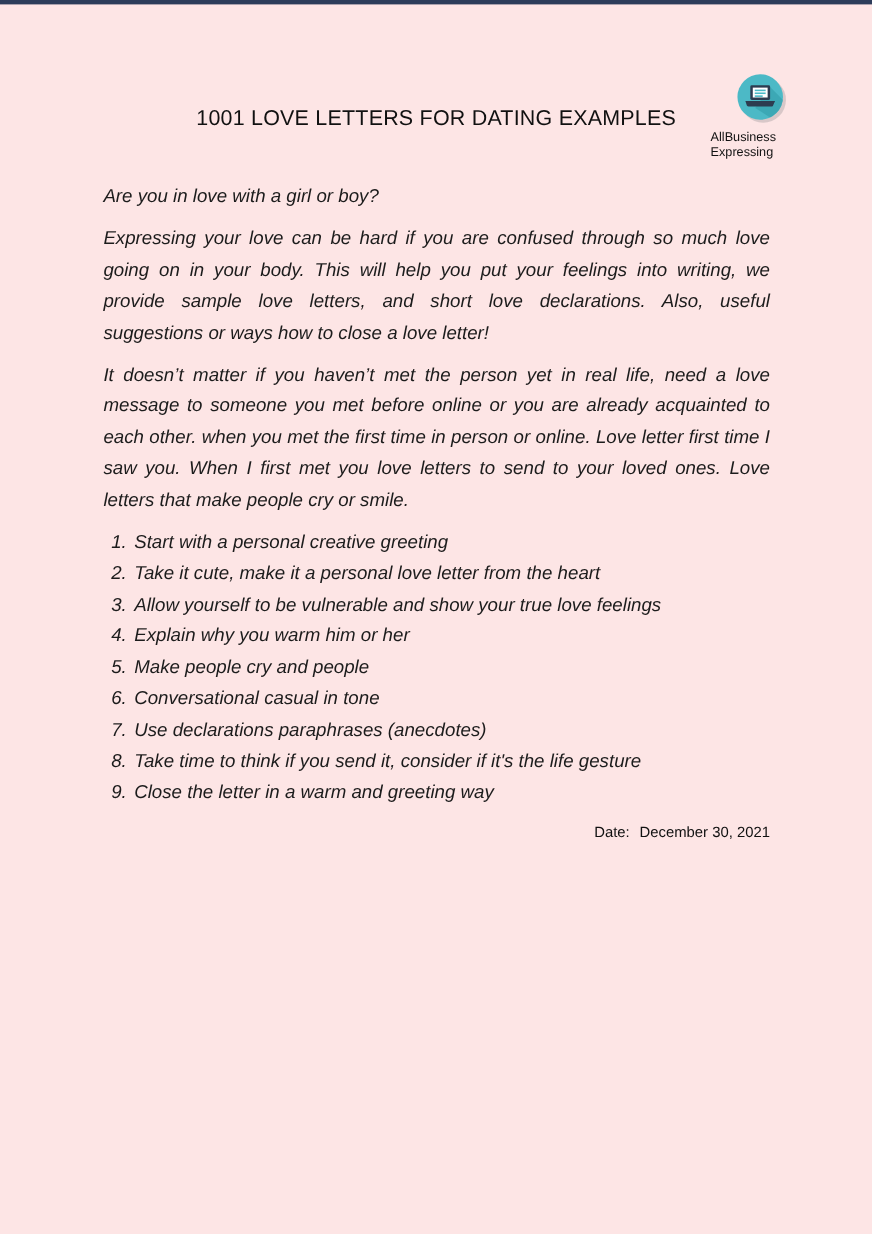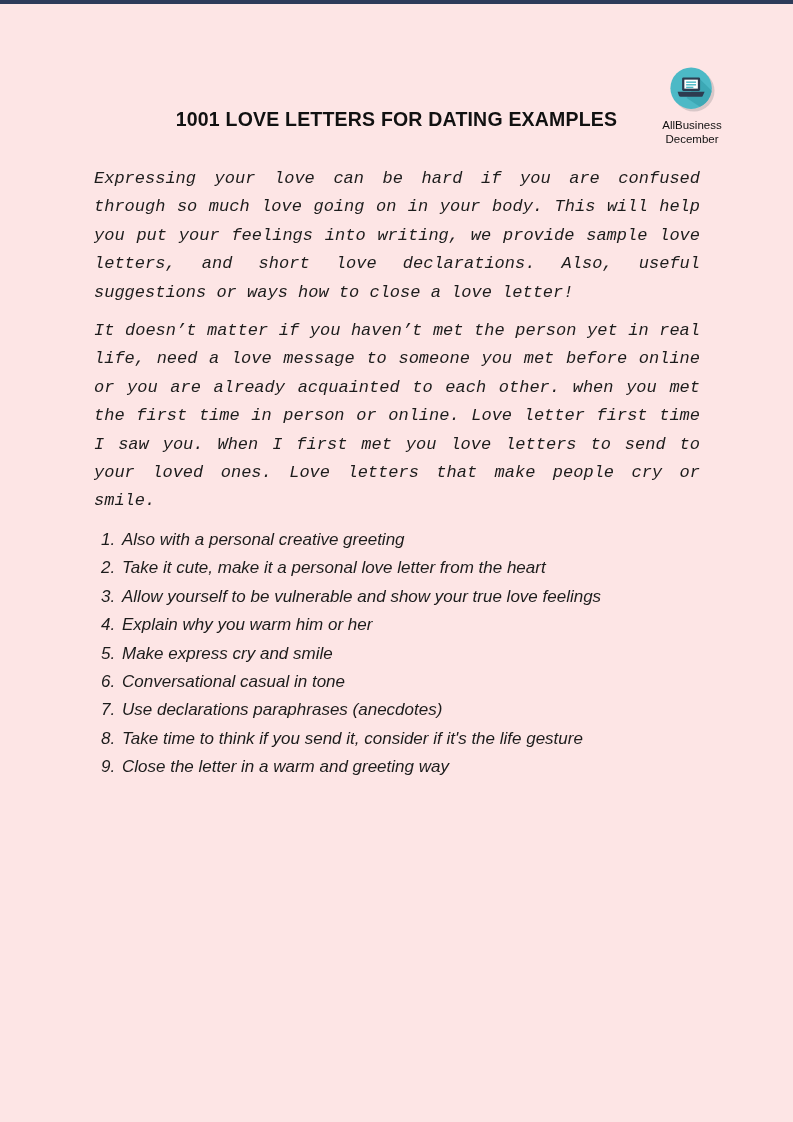--- a/index.html
+++ b/index.html
@@ -15,55 +15,55 @@
   }
   .top-bar {
     position: absolute;
     top: 0; left: 0;
     width: 100%;
     height: 4px;
     background: #2d3c5a;
   }
   .doc-title {
     position: absolute;
-    top: 108px;
+    top: 97px;
     left: 0;
     width: 100%;
     text-align: center;
     font-size: 19.5px;
-    font-weight: bold;
+    font-weight: normal;
     color: #111111;
     letter-spacing: 0.2px;
   }
   .logo {
     position: absolute;
     top: 63px;
     left: 646px;
     width: 92px;
-    text-align: center;
+    text-align: left;
   }
   .logo svg { display: block; margin: 0 auto; }
   .logo-text {
     margin-top: 2px;
     font-size: 11.5px;
     line-height: 13.5px;
     color: #111111;
   }
   .content {
     position: absolute;
     top: 0; left: 0;
     width: 100%;
     padding: 165px 93px 0 94px;
     font-style: italic;
     font-size: 17px;
     line-height: 28.4px;
     color: #1c1c1c;
   }
   .content p { margin: 0 0 10px 0; }
-  .content p.just { text-align: justify; font-family: Liberation Mono, monospace; }
+  .content p.just { text-align: justify; }
   ol.qualities {
     margin: 0 0 8px 0;
     padding-left: 26px;
     list-style-type: decimal;
   }
   ol.qualities li {
     padding-left: 2px;
   }
   .date-line {
     margin-top: 6px;
@@ -103,34 +103,36 @@
       <rect x="21.5" y="18.5" width="15" height="10" fill="#ffffff"></rect>
 
       <rect x="23.5" y="20.5" width="11" height="1.6" fill="#4cb9c6"></rect>
       <rect x="23.5" y="23.4" width="11" height="1.6" fill="#4cb9c6"></rect>
       <rect x="23.5" y="26.3" width="8" height="1.6" fill="#4cb9c6"></rect>
 
       <path d="M14 32 L44 32 L42 36.5 Q42 37.5 40.5 37.5 L17.5 37.5 Q16 37.5 15.5 36.5 Z" fill="#2d3c50"></path>
     </svg>
     <div class="logo-text">
       <div>AllBusiness</div>
-      <div>December</div>
+      <div>Expressing</div>
     </div>
   </div>
 
   <div class="content">
+    <p>Are you in love with a girl or boy?</p>
     <p class="just">Expressing your love can be hard if you are confused through so much love going on in your body. This will help you put your feelings into writing, we provide sample love letters, and short love declarations. Also, useful suggestions or ways how to close a love letter!</p>
     <p class="just">It doesn’t matter if you haven’t met the person yet in real life, need a love message to someone you met before online or you are already acquainted to each other.  when you met the first time in person or online. Love letter first time I saw you. When I first met you love letters to send to your loved ones. Love letters that make people cry or smile.</p>
 
     <ol class="qualities">
-      <li>Also with a personal creative greeting</li>
+      <li>Start with a personal creative greeting</li>
       <li>Take it cute, make it a personal love letter from the heart</li>
       <li>Allow yourself to be vulnerable and show your true love feelings</li>
       <li>Explain why you warm him or her</li>
-      <li>Make express cry and smile</li>
+      <li>Make people cry and people</li>
       <li>Conversational casual in tone</li>
       <li>Use declarations paraphrases (anecdotes)</li>
       <li>Take time to think if you send it, consider if it's the life gesture</li>
       <li>Close the letter in a warm and greeting way</li>
     </ol>
 
+    <p class="date-line"><span>Date:</span><span class="date-value">December 30, 2021</span></p>
   </div>
 </div>
 
 </body></html>

